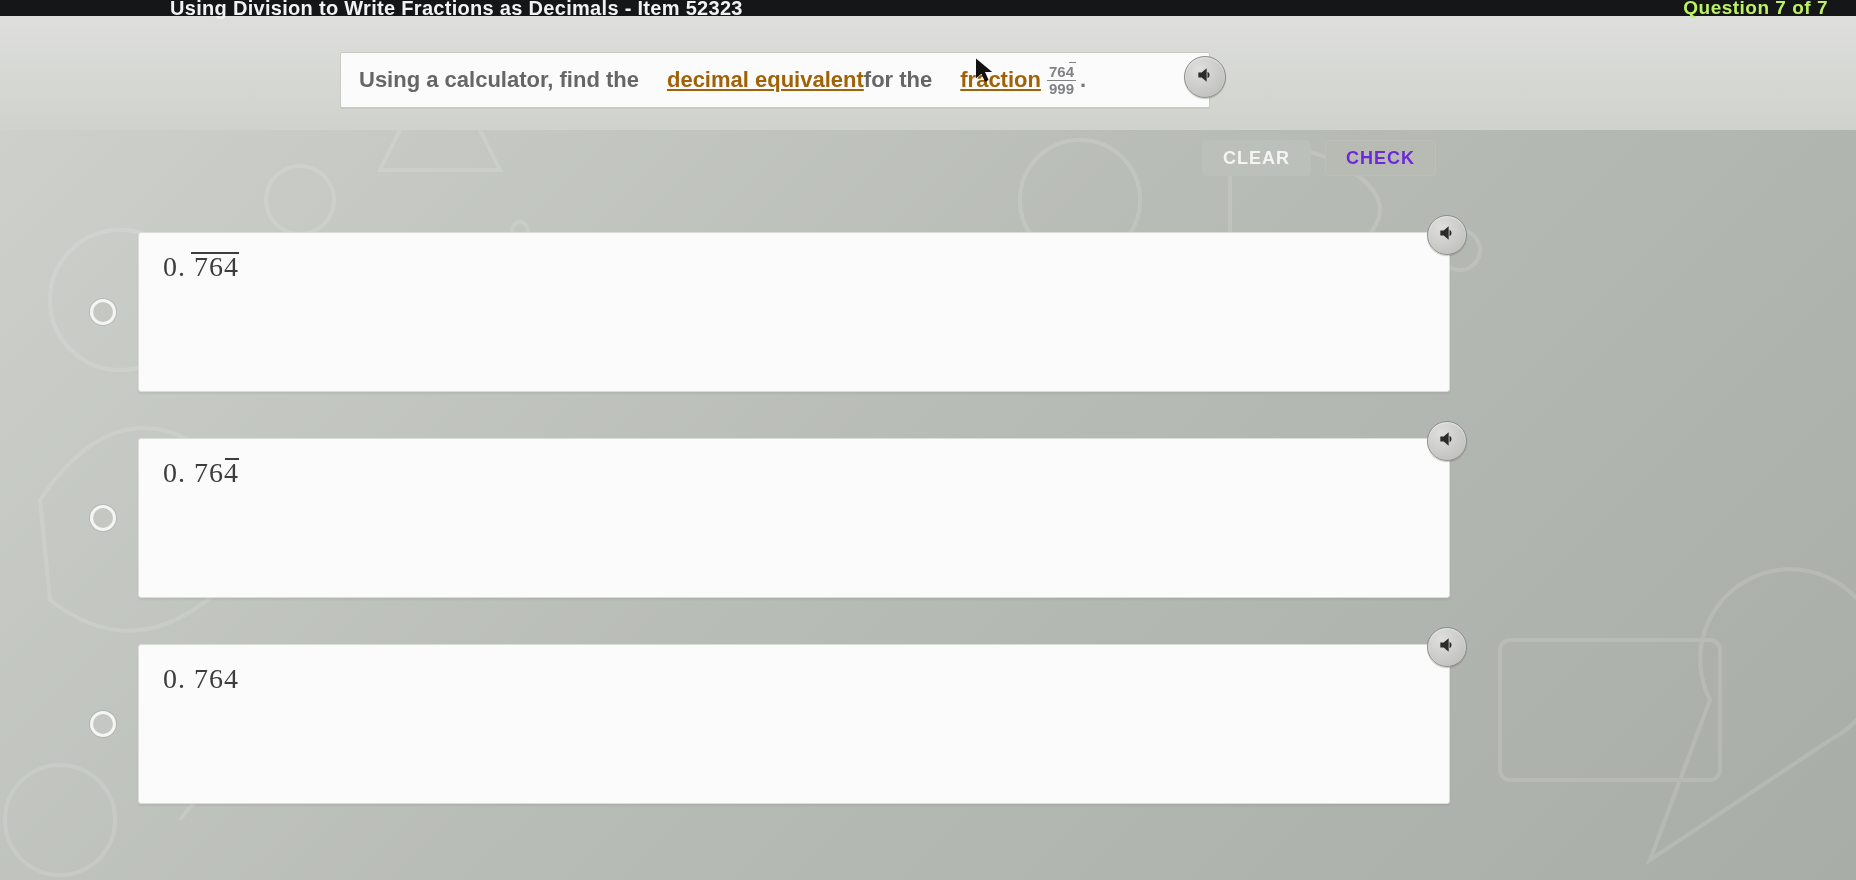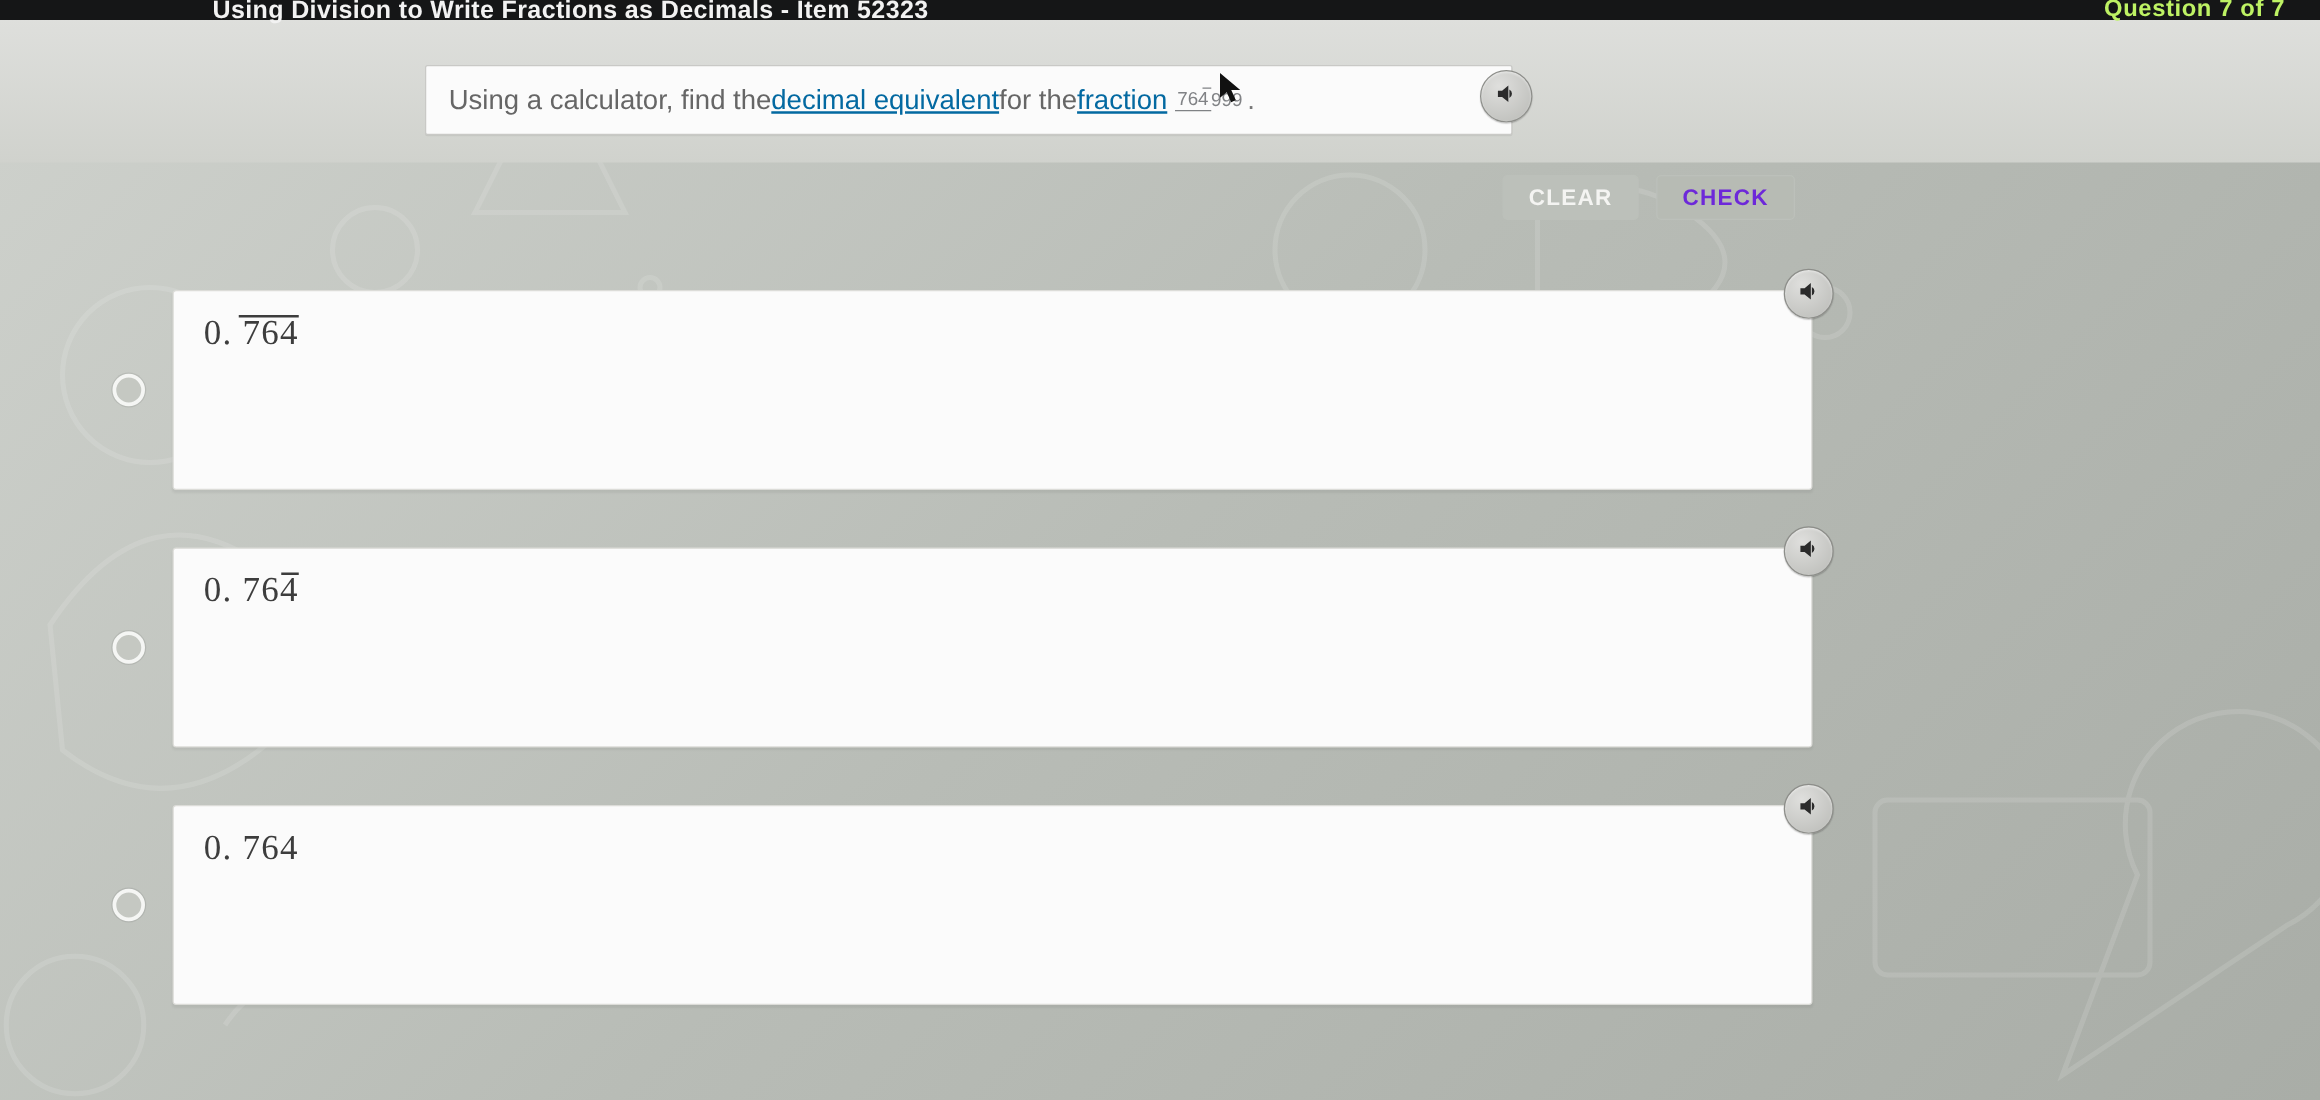--- a/index.html
+++ b/index.html
@@ -32,40 +32,41 @@
   }
   .topbar .left { color: #f2f2f2; }
   .topbar .right { color: #bef264; font-weight: 600; font-size: 19px; letter-spacing: .5px; }
 
   
   .prompt-wrap {
     position: relative;
     height: 114px;
     background: linear-gradient(180deg, #dedfdc 0%, #d0d2cd 100%);
     z-index: 3;
+    font-weight: bold;
   }
   .prompt {
     position: absolute;
     left: 340px;
     top: 36px;
     width: 870px;
     height: 56px;
     background: #fbfbfb;
     border: 1px solid #c9c9c6;
     border-radius: 2px;
     display: flex;
     align-items: center;
     padding: 0 18px;
     font-size: 22px;
     color: #666;
     box-shadow: 0 1px 0 rgba(0,0,0,.06);
   }
-  .prompt .term { color: #0369a1; text-decoration: underline; }
+  .prompt .term { color: #a16207; text-decoration: underline; margin-left: 28px; }
   .prompt .frac {
-    display: inline-flex; flex-direction: row; align-items: center;
+    display: inline-flex; flex-direction: column; align-items: center;
     font-size: 15px; color: #808285; margin-left: 6px; line-height: 1;
   }
   .prompt .frac .num { border-bottom: 1px solid #808285; padding: 0 2px 1px; position: relative; }
   .prompt .frac .num::before { 
     content: ""; position: absolute; right: 0; top: -2px; width: 7px; height: 1px; background: #808285;
   }
   .prompt .period { font-size: 22px; color: #777; margin-left: 4px; }
 
   .prompt-audio {
     position: absolute;

